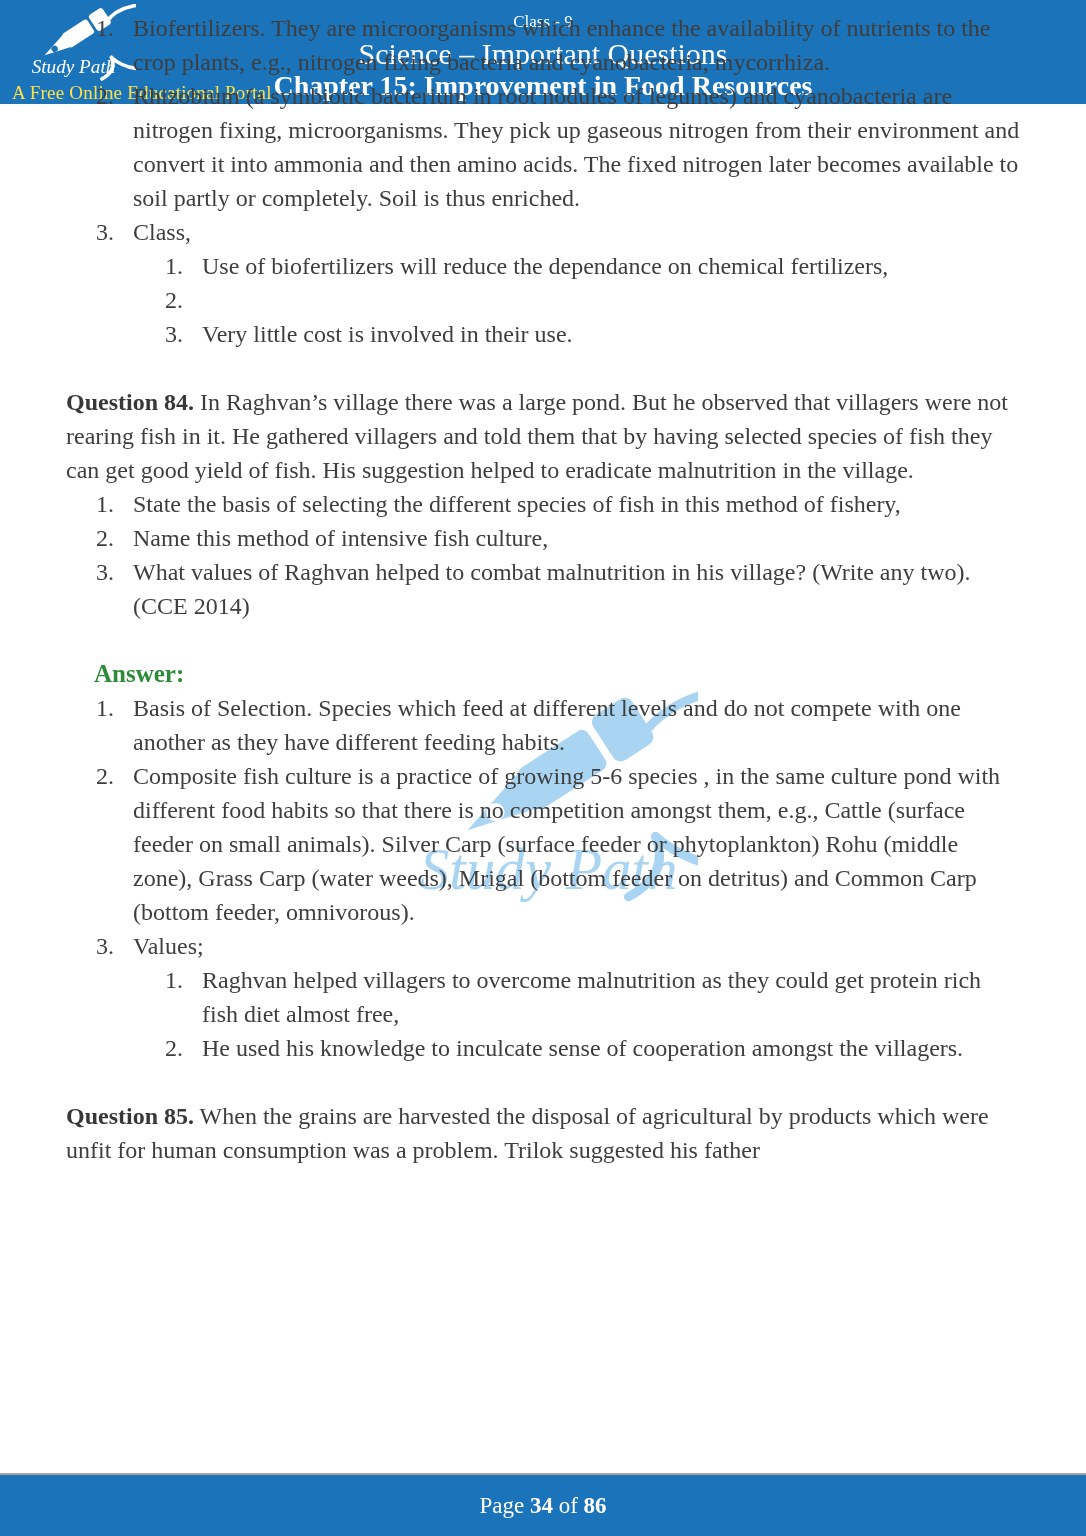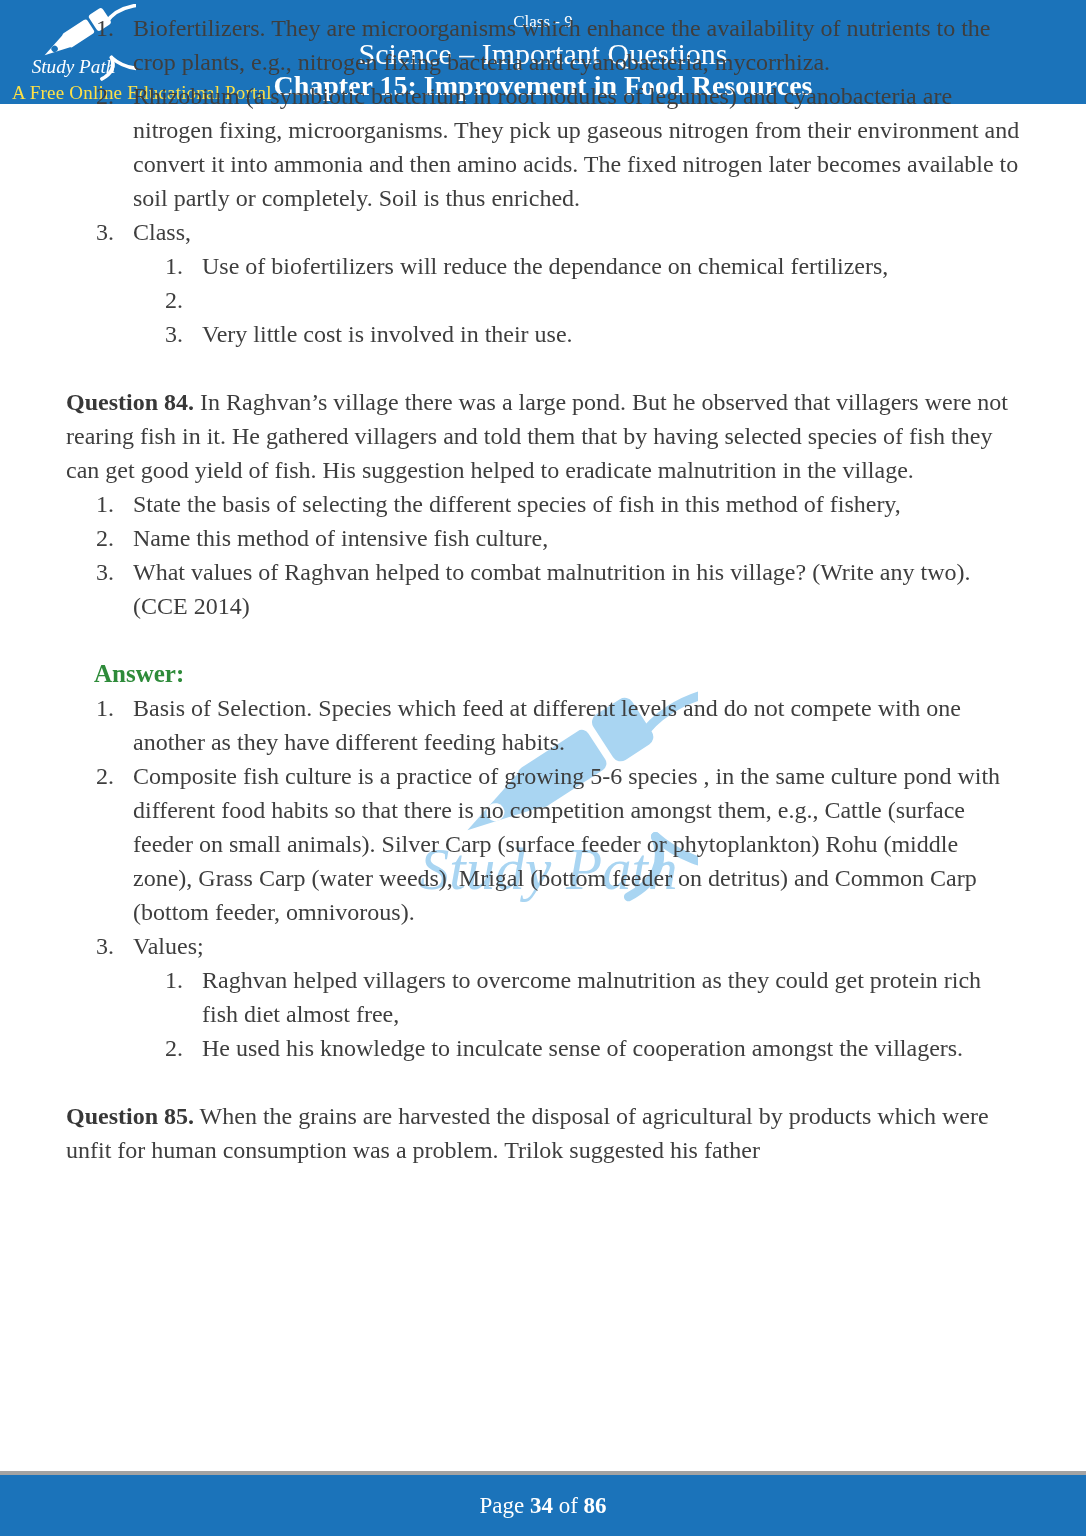--- a/index.html
+++ b/index.html
@@ -44,21 +44,21 @@
   .lvl2{padding-left:99px;}
   .para{margin:34px 0 0 0;}
   .qlabel{font-weight:bold;color:#383838;}
   .answer-label{
     margin-top:34px;
     font-weight:bold;color:#2e8b3a;font-size:25px;margin-left:28px;
   }
   
   .footer{
     position:absolute;left:0;right:0;bottom:0;height:61px;
-    background:#1b73ba;border-top:4px solid #a3a3a3;
+    background:#1b73ba;border-top:2px solid #a3a3a3;
     color:#ffffff;font-size:23px;
     display:flex;align-items:center;justify-content:center;
   }
   .footer b{font-weight:bold;}
 </style>
 </head>
 <body>
 
 <div class="page">
 

